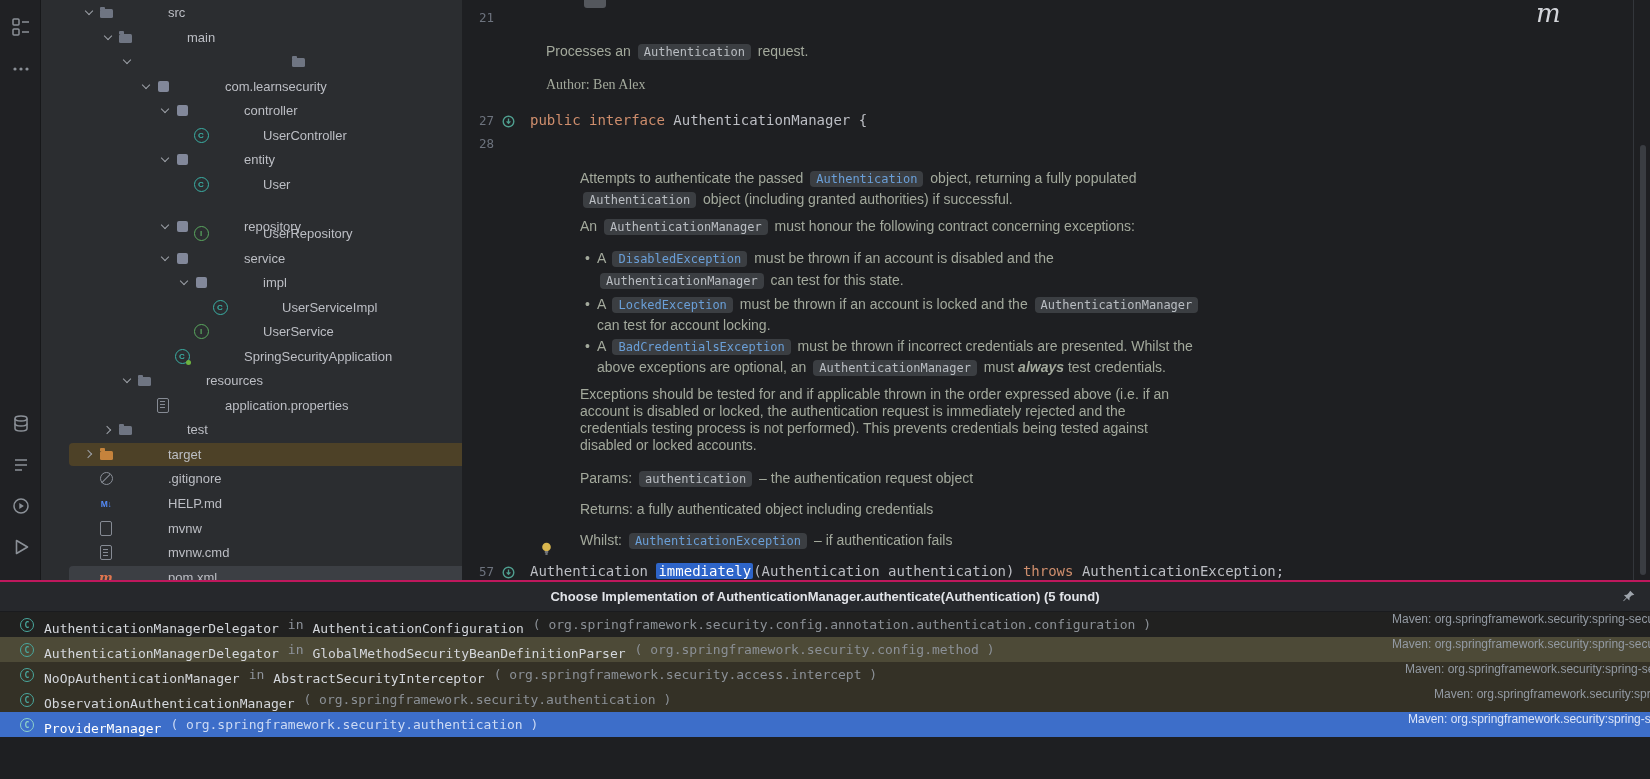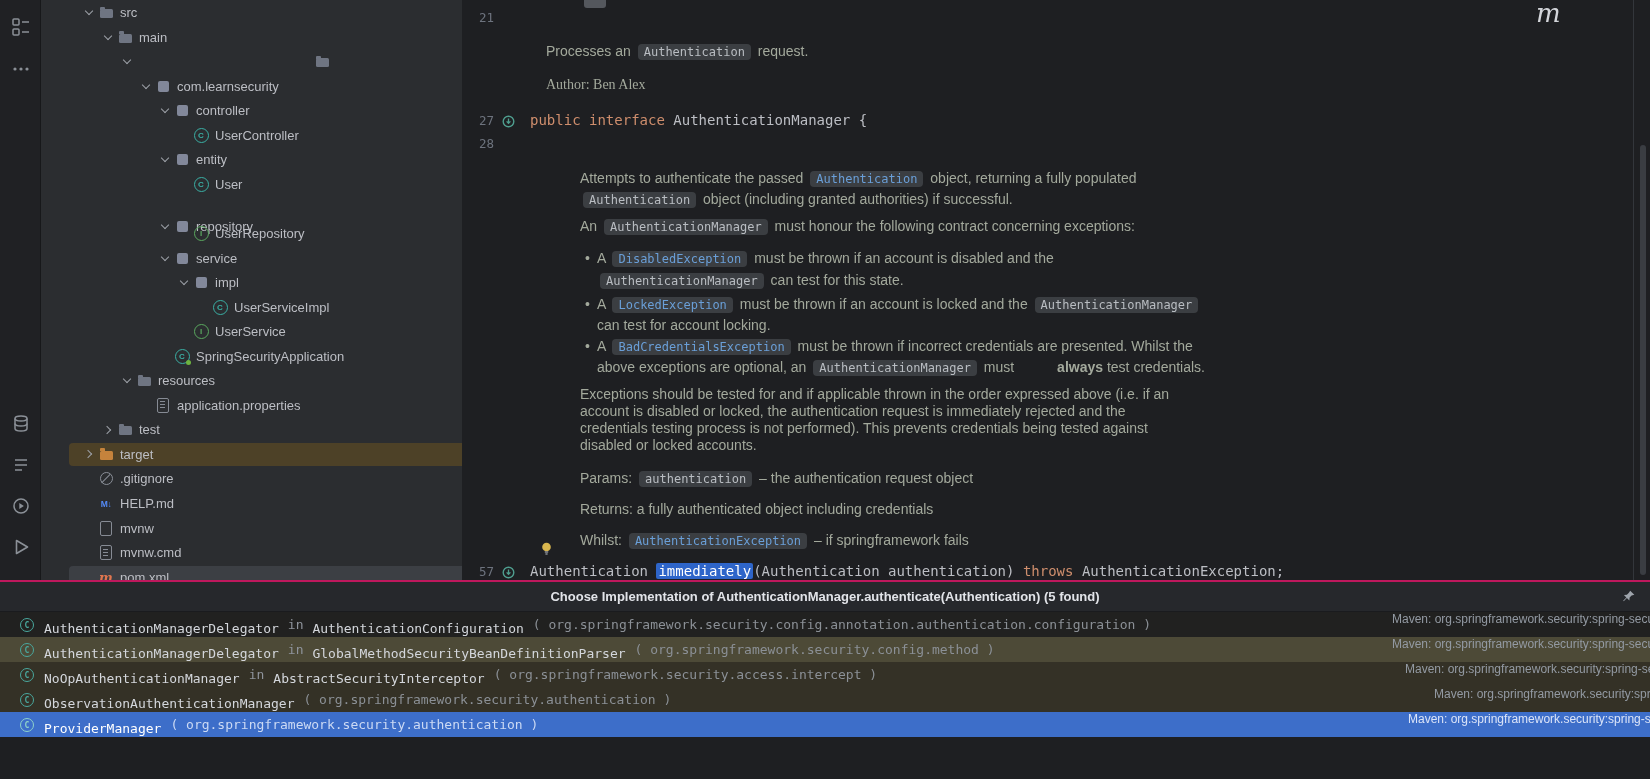--- a/index.html
+++ b/index.html
@@ -16,21 +16,21 @@
   .trow{position:absolute;left:0;width:100%;height:25px;display:flex;align-items:center;font-size:13px;color:#bcbec4;cursor:pointer;}
   .trow::before{content:"";position:absolute;left:28px;right:5px;top:1px;bottom:1px;border-radius:4px;background:transparent;}
   .trow.hl-amber::before{background:#4d4127;}
   .trow.hl-gray::before{background:#3c3f44;}
   .trow > *{position:relative;z-index:1;}
   .chev{width:19px;flex:0 0 19px;height:25px;display:flex;align-items:center;justify-content:center;}
   .chev i{display:block;width:5px;height:5px;border-right:1.4px solid #9da1a8;border-bottom:1.4px solid #9da1a8;}
   .chev.open i{transform:rotate(45deg);margin-top:-3px;}
   .chev.closed i{transform:rotate(-45deg);margin-left:-2px;}
   .ticon{flex:0 0 16px;width:16px;height:16px;display:flex;align-items:center;justify-content:center;margin-right:6px;position:relative;}
-  .tlabel{white-space:nowrap;}
+  .tlabel{white-space:nowrap;margin-left:48px;}
 
   .i-folder{width:13px;height:9px;background:#6f7582;border-radius:1.5px;position:relative;margin-top:2px;}
   .i-folder::before{content:"";position:absolute;top:-2.5px;left:0;width:5.5px;height:3px;background:#6f7582;border-radius:1px 1px 0 0;}
   .i-folder.orange{background:#c5833c;}
   .i-folder.orange::before{background:#c5833c;}
   .i-package{width:11px;height:11px;background:#82889a;border-radius:2px;}
   .i-round{width:13px;height:13px;border-radius:50%;text-align:center;font-weight:bold;font-size:8px;line-height:13px;}
   .i-class{border:1.4px solid #3aafa4;color:#3aafa4;}
   .i-interface{border:1.4px solid #5aa85f;color:#5aa85f;}
   .i-spring-dot::after{content:"";position:absolute;width:5px;height:5px;background:#6db33f;border-radius:50%;right:-1px;bottom:-1px;}
@@ -47,21 +47,21 @@
   .gnum{position:absolute;left:0;width:32px;text-align:right;font:12.5px "DejaVu Sans Mono",monospace;color:#6d737e;}
   .gicon{position:absolute;width:13px;height:13px;cursor:pointer;}
   .ed-line{position:absolute;white-space:pre;}
   .doc-line{font-size:14px;color:#a3a99c;}
   .code-line{font:14px "DejaVu Sans Mono",monospace;color:#bcbec4;}
   .kw{color:#cf8e6d;}
   .pl{color:#bcbec4;}
   .sel{background:#2e65c9;color:#fff;border-radius:2px;padding:0 2px;}
   .chip{display:inline-block;background:#3b3e42;border-radius:4px;padding:1px 6px;font:12px "DejaVu Sans Mono",monospace;color:#b9bdc2;margin:0 3px;}
   .chip.link{color:#6a9fd8;cursor:pointer;}
-  .bi{font-weight:bold;margin-left:39px;}
+  .bi{font-style:italic;font-weight:bold;}
   .blt{display:inline-block;width:12px;}
   .top-clip{position:absolute;left:122px;top:0;width:22px;height:8px;background:#54575d;border-radius:0 0 3px 3px;}
   .right-divider{position:absolute;left:1171px;top:0;width:1px;height:580px;background:#33363b;}
   .scroll-thumb{position:absolute;left:1178px;top:145px;width:6px;height:430px;background:#3a3d42;border-radius:3px;cursor:pointer;}
   .maven-tool{position:absolute;left:1074px;top:-2px;font:italic 26px "DejaVu Serif",serif;color:#d3d5da;cursor:pointer;}
   .bulb{position:absolute;left:78px;top:542px;width:13px;height:15px;cursor:pointer;}
 
   
   #popup{position:absolute;left:0;top:580px;width:1650px;height:199px;background:#1e1f22;border-top:2px solid #be185d;z-index:5;}
   #popup-header{position:relative;height:29px;background:#26282c;border-bottom:1px solid #1a1b1e;}
@@ -342,21 +342,21 @@
         <div class="ed-line doc-line" style="left: 123px; top: 296px;"><span class="blt">•</span><span>A </span><span class="chip link">LockedException</span><span> must be thrown if an account is locked and the </span><span class="chip">AuthenticationManager</span></div>
         <div class="ed-line doc-line" style="left: 135px; top: 317px;"><span>can test for account locking.</span></div>
         <div class="ed-line doc-line" style="left: 123px; top: 338px;"><span class="blt">•</span><span>A </span><span class="chip link">BadCredentialsException</span><span> must be thrown if incorrect credentials are presented. Whilst the</span></div>
         <div class="ed-line doc-line" style="left: 135px; top: 359px;"><span>above exceptions are optional, an </span><span class="chip">AuthenticationManager</span><span> must </span><span class="bi">always</span><span> test credentials.</span></div>
         <div class="ed-line doc-line" style="left: 118px; top: 386px;"><span>Exceptions should be tested for and if applicable thrown in the order expressed above (i.e. if an</span></div>
         <div class="ed-line doc-line" style="left: 118px; top: 403px;"><span>account is disabled or locked, the authentication request is immediately rejected and the</span></div>
         <div class="ed-line doc-line" style="left: 118px; top: 420px;"><span>credentials testing process is not performed). This prevents credentials being tested against</span></div>
         <div class="ed-line doc-line" style="left: 118px; top: 437px;"><span>disabled or locked accounts.</span></div>
         <div class="ed-line doc-line" style="left: 118px; top: 470px;"><span>Params: </span><span class="chip">authentication</span><span> – the authentication request object</span></div>
         <div class="ed-line doc-line" style="left: 118px; top: 501px;"><span>Returns: a fully authenticated object including credentials</span></div>
-        <div class="ed-line doc-line" style="left: 118px; top: 532px;"><span>Whilst: </span><span class="chip link">AuthenticationException</span><span> – if springframework fails</span></div>
+        <div class="ed-line doc-line" style="left: 118px; top: 532px;"><span>Whilst: </span><span class="chip link">AuthenticationException</span><span> – if authentication fails</span></div>
         <div class="ed-line code-line" style="left: 68px; top: 563px;"><span class="pl">Authentication </span><span class="sel">immediately</span><span class="pl">(Authentication authentication) </span><span class="kw">throws</span><span class="pl"> AuthenticationException;</span></div>
       </div>
     <div class="bulb">
       <svg viewBox="0 0 13 15">
           <circle cx="6.5" cy="5" r="4.3" fill="#d9b64e"></circle>
           <path d="M4.8 10h3.4M5.4 12h2.2" stroke="#8b8f96" stroke-width="1.3" fill="none"></path>
         </svg>
     </div>
     <div class="right-divider"></div>
     <div class="scroll-thumb"></div>

